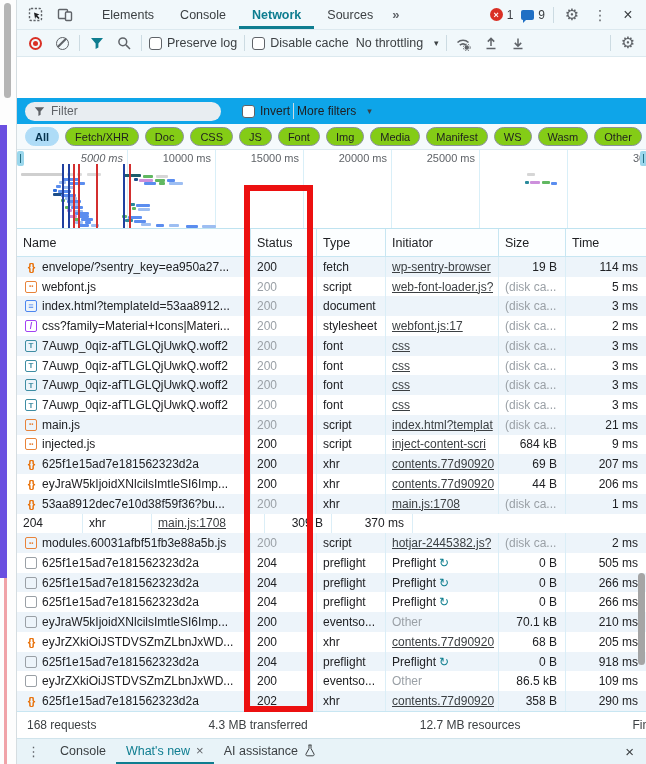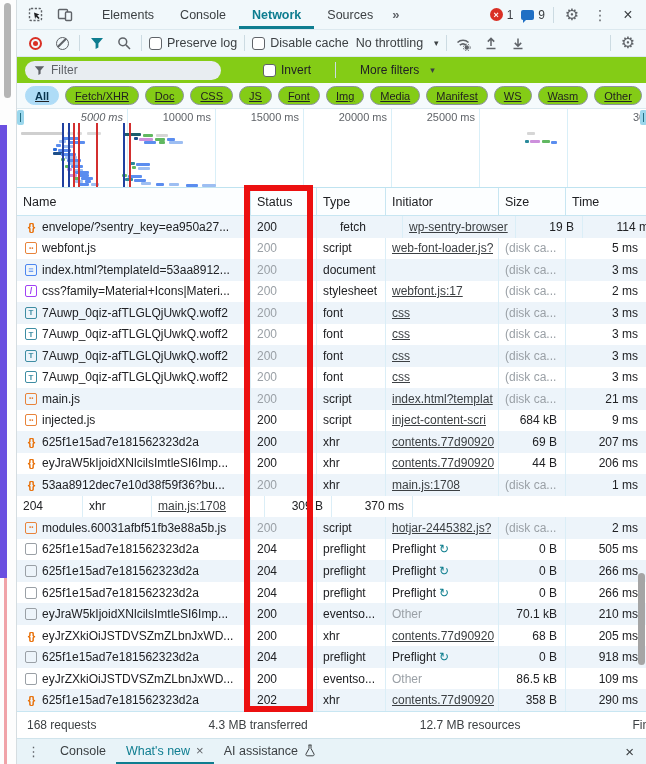--- a/index.html
+++ b/index.html
@@ -35,24 +35,24 @@
   .ntoolbar { height:27px; flex:none; background:#f1f8fb; display:flex; align-items:center; gap:7px; padding:0 8px; border-bottom:1px solid #dce9ef; font-size:12.5px; color:#3c4043; }
   .rec { width:13px; height:13px; border-radius:50%; border:2px solid #d93025; display:flex; align-items:center; justify-content:center; flex:none; }
   .rec i { width:5px; height:5px; border-radius:50%; background:#d93025; }
   .clear-ic { position:relative; width:13px; height:13px; border-radius:50%; border:1.7px solid #5f6368; flex:none; }
   .clear-ic::after { content:""; position:absolute; left:-1px; top:4.3px; width:11.5px; height:1.7px; background:#5f6368; transform:rotate(-45deg); }
   .cb { width:13px; height:13px; border:1.6px solid #5f6368; border-radius:3px; background:#fff; display:inline-block; flex:none; }
   .ctl { display:flex; align-items:center; gap:5px; cursor:pointer; }
   .caret { font-size:9px; color:#3c4043; margin-left:6px; }
 
   
-  .filterrow { height:26px; flex:none; background:#84cc16; display:flex; align-items:center; gap:24px; padding:0 8px; }
+  .filterrow { height:26px; flex:none; background:#0ea5e9; display:flex; align-items:center; gap:3px; padding:0 8px;margin-top:41px; }
   .fpill { width:196px; height:19px; background:#e8edf1; border-radius:10px; display:flex; align-items:center; gap:6px; padding:0 9px; color:#5f6368; }
   
-  .chipsrow { height:26px; flex:none; background:#f5fafc; display:flex; align-items:center; gap:6px; padding:0 8px; border-bottom:1px solid #dce9ef;text-decoration:underline; }
+  .chipsrow { height:26px; flex:none; background:#f5fafc; display:flex; align-items:center; gap:6px; padding:0 8px; border-bottom:1px solid #dce9ef; }
   .chip { border:1px solid #88929a; border-radius:11px; padding:2.5px 9px; font-size:11px; color:#1f1f1f; background:#84cc16; cursor:pointer; white-space:nowrap; }
   .chip.active { background:#aedcf7; border-color:#aedcf7; color:#07344f; font-weight:bold; }
 
   
   .overview { height:79px; flex:none; position:relative; background:#fff; border-bottom:1px solid #bfe3f0; overflow:hidden; }
   .ov-grid { position:absolute; top:0; bottom:0; width:1px; background:#d9eff8; }
   .ov-tick { position:absolute; top:2px; font-size:11px; color:#5f6368; }
   .ov-bar { position:absolute; height:3px; border-radius:1px; }
   .ov-line { position:absolute; top:14px; bottom:0; width:1.5px; }
   .ov-handle { position:absolute; top:1px; width:7px; height:15px; background:#9bd7ec; border-radius:2px; display:flex; align-items:center; justify-content:center; }
@@ -337,21 +337,21 @@
         <div class="gh-cell" style="width: 81px;">Time</div>
       </div>
 
     <div class="gbody" id="grid-body">
         <div class="row">
           <div class="cell" style="width: 234px;">
             <span class="ric xhr">{}</span>
             <span class="nm">envelope/?sentry_key=ea950a27...</span>
           </div>
           <div class="cell" style="width: 66px;">200</div>
-          <div class="cell" style="width: 69px; margin-left: 17px;">fetch</div>
+          <div class="cell" style="width: 69px;">fetch</div>
           <div class="cell" style="width: 113px;">
             <span class="lnk">wp-sentry-browser</span>
           </div>
           <div class="cell num" style="width: 67px;">19 B</div>
           <div class="cell num" style="width: 81px;">114 ms</div>
         </div>
         <div class="row">
           <div class="cell" style="width: 234px;">
             <span class="ric js">··</span>
             <span class="nm">webfont.js</span>

